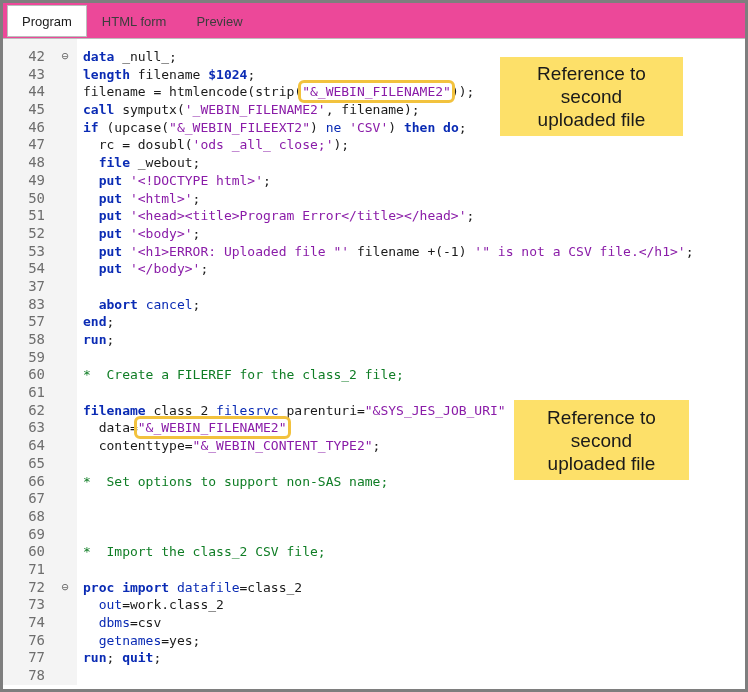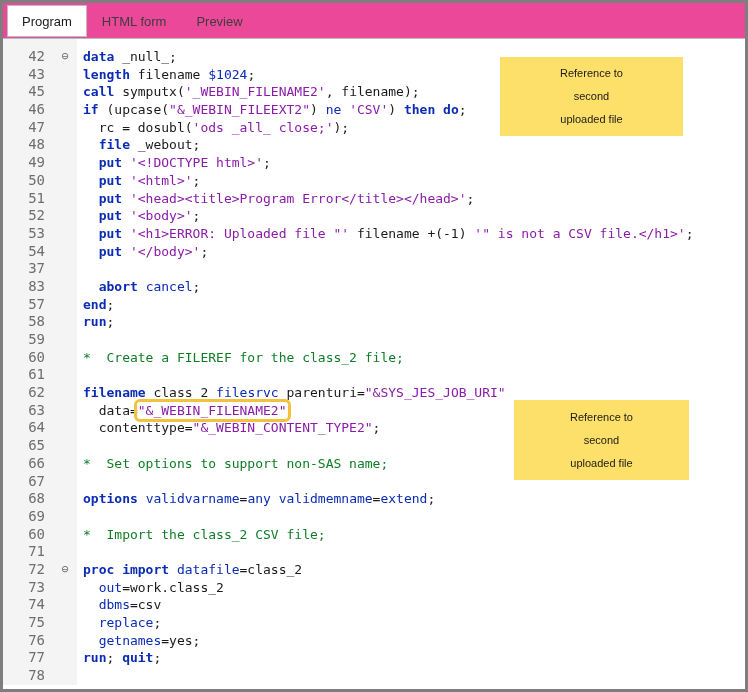--- a/index.html
+++ b/index.html
@@ -57,37 +57,37 @@
   }
   .fold {
     flex: 0 0 24px; background: #f4f4f4;
     color: #6b6b6b; text-align: center; font-size: 12px;
     cursor: pointer;
   }
   .content { white-space: pre; padding-left: 6px; }
 
   .tk-kw  { color: var(--c-kw);  font-weight: bold; }
   .tk-kw2 { color: var(--c-kw); }
-  .tk-num { color: var(--c-kw);  font-weight: normal; }
+  .tk-num { color: var(--c-kw);  font-weight: bold; }
   .tk-str { color: var(--c-str); }
   .tk-cmt { color: var(--c-cmt); }
   .tk-pl  { color: var(--c-pl); }
 
   .hl {
     outline: 3px solid var(--c-hl);
     outline-offset: 1px;
     border-radius: 2px;
   }
 
   
   .callout {
     position: absolute; z-index: 5;
     background: var(--c-callout);
     color: #1a1a1a;
-    font-size: 11px; line-height: 23px;
+    font-size: 19px; line-height: 23px;
     text-align: center; white-space: pre-line;
     display: flex; align-items: center; justify-content: center;
   }
   .callout-1 { left: 497px; top: 18px;  width: 183px; height: 79px; }
   .callout-2 { left: 511px; top: 361px; width: 175px; height: 80px; }
 </style>
 </head>
 <body>
 
 <div class="window">
@@ -104,20 +104,25 @@
           <span class="ln">42</span>
           <span class="fold">⊖</span>
           <span class="content"><span class="tk-kw">data</span><span class="tk-pl"> _null_;</span></span>
         </div>
         <div class="code-line">
           <span class="ln">43</span>
           <span class="fold"></span>
           <span class="content"><span class="tk-kw">length</span><span class="tk-pl"> filename </span><span class="tk-num">$1024</span><span class="tk-pl">;</span></span>
         </div>
         <div class="code-line">
+          <span class="ln">44</span>
+          <span class="fold"></span>
+          <span class="content"><span class="tk-pl">filename = htmlencode(strip(</span><span class="tk-str hl">"&amp;_WEBIN_FILENAME2"</span><span class="tk-pl">));</span></span>
+        </div>
+        <div class="code-line">
           <span class="ln">45</span>
           <span class="fold"></span>
           <span class="content"><span class="tk-kw">call</span><span class="tk-pl"> symputx(</span><span class="tk-str">'_WEBIN_FILENAME2'</span><span class="tk-pl">, filename);</span></span>
         </div>
         <div class="code-line">
           <span class="ln">46</span>
           <span class="fold"></span>
           <span class="content"><span class="tk-kw">if</span><span class="tk-pl"> (upcase(</span><span class="tk-str">"&amp;_WEBIN_FILEEXT2"</span><span class="tk-pl">) </span><span class="tk-kw2">ne</span><span class="tk-pl"> </span><span class="tk-str">'CSV'</span><span class="tk-pl">) </span><span class="tk-kw">then do</span><span class="tk-pl">;</span></span>
         </div>
         <div class="code-line">
@@ -220,21 +225,20 @@
           <span class="content"><span class="tk-cmt">*  Set options to support non-SAS name;</span></span>
         </div>
         <div class="code-line">
           <span class="ln">67</span>
           <span class="fold"></span>
           <span class="content"></span>
         </div>
         <div class="code-line">
           <span class="ln">68</span>
           <span class="fold"></span>
-          <span class="content"><span class="tk-kw">options</span><span class="tk-pl"> </span><span class="tk-kw2">validvarname</span><span class="tk-pl">=</span><span class="tk-kw2">any</span><span class="tk-pl"> </span><span class="tk-kw2">validmemname</span><span class="tk-pl">=</span><span class="tk-kw2">extend</span><span class="tk-pl">;</span></span>
         </div>
         <div class="code-line">
           <span class="ln">69</span>
           <span class="fold"></span>
           <span class="content"></span>
         </div>
         <div class="code-line">
           <span class="ln">60</span>
           <span class="fold"></span>
           <span class="content"><span class="tk-cmt">*  Import the class_2 CSV file;</span></span>
@@ -251,25 +255,20 @@
         </div>
         <div class="code-line">
           <span class="ln">73</span>
           <span class="fold"></span>
           <span class="content"><span class="tk-pl">  </span><span class="tk-kw2">out</span><span class="tk-pl">=work.class_2</span></span>
         </div>
         <div class="code-line">
           <span class="ln">74</span>
           <span class="fold"></span>
           <span class="content"><span class="tk-pl">  </span><span class="tk-kw2">dbms</span><span class="tk-pl">=csv</span></span>
-        </div>
-        <div class="code-line">
-          <span class="ln">75</span>
-          <span class="fold"></span>
-          <span class="content"><span class="tk-pl">  </span><span class="tk-kw2">replace</span><span class="tk-pl">;</span></span>
         </div>
         <div class="code-line">
           <span class="ln">76</span>
           <span class="fold"></span>
           <span class="content"><span class="tk-pl">  </span><span class="tk-kw2">getnames</span><span class="tk-pl">=yes;</span></span>
         </div>
         <div class="code-line">
           <span class="ln">77</span>
           <span class="fold"></span>
           <span class="content"><span class="tk-kw">run</span><span class="tk-pl">; </span><span class="tk-kw">quit</span><span class="tk-pl">;</span></span>

